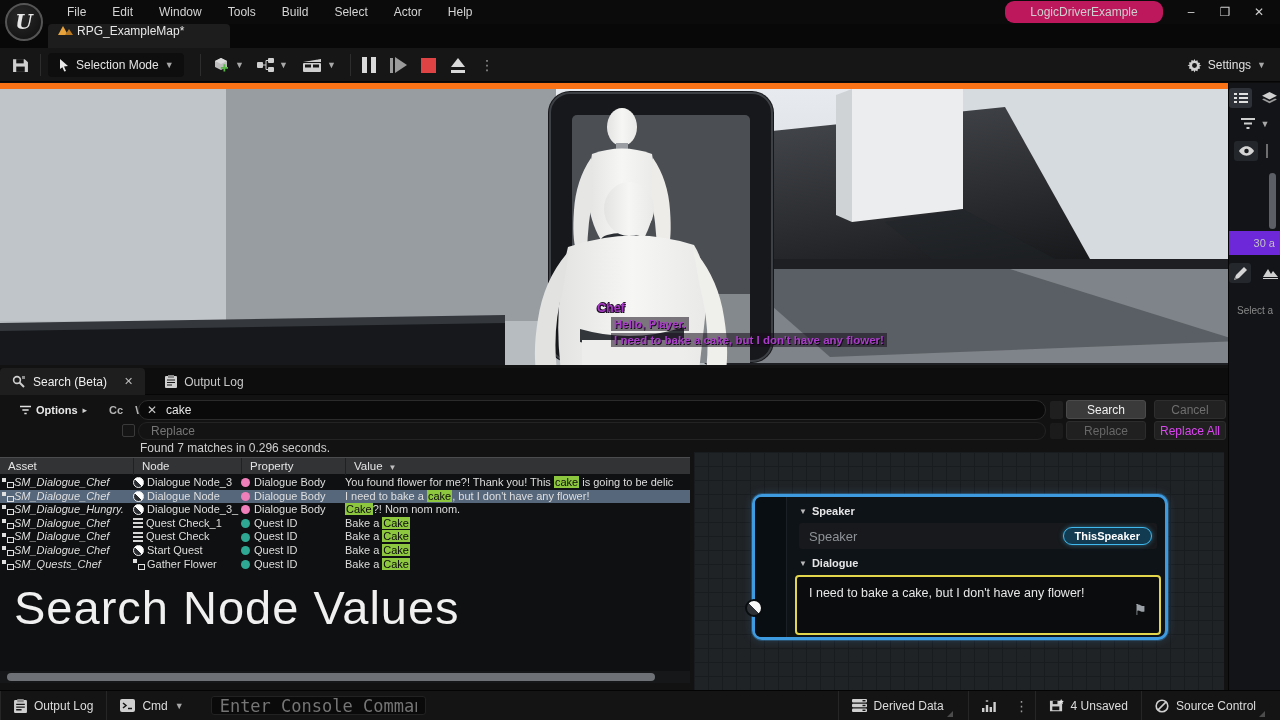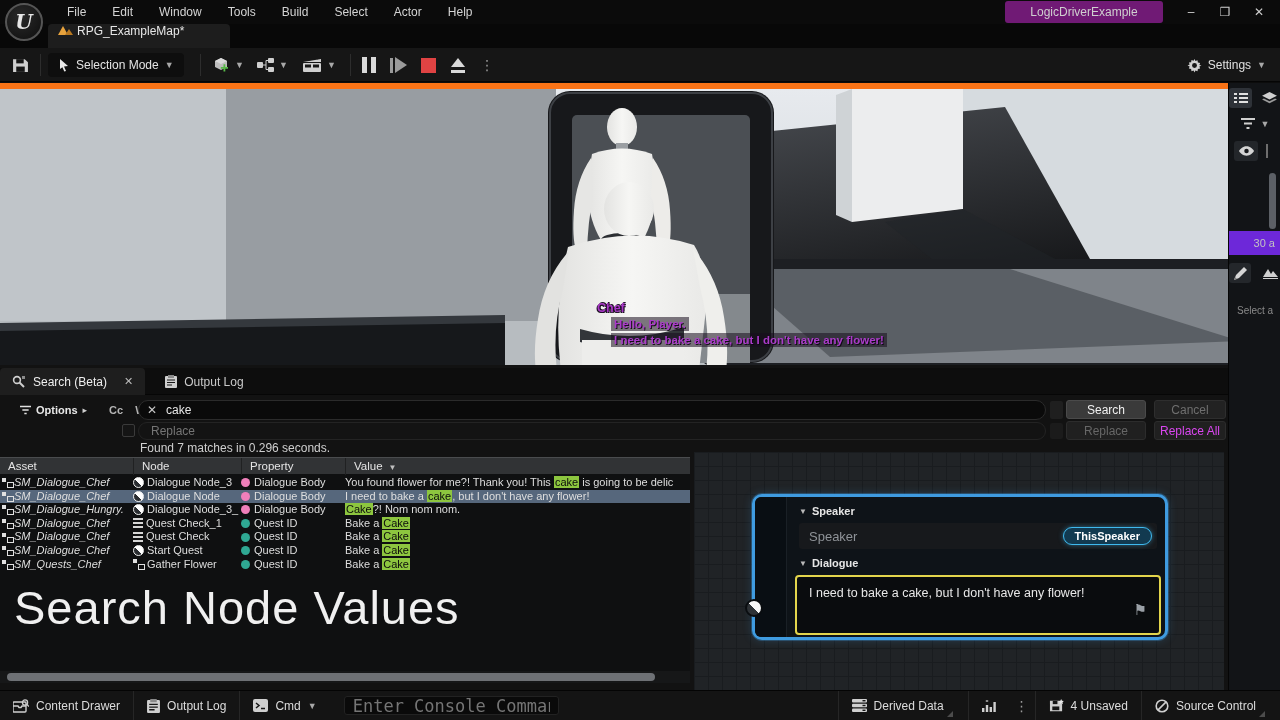--- a/index.html
+++ b/index.html
@@ -8,22 +8,22 @@
   #app { position:relative; width:1280px; height:720px; background:#0c0c0c; }
 
   
   #menubar { position:absolute; left:0; top:0; width:1280px; height:24px; background:#0b0b0b; }
   #logo { position:absolute; left:5px; top:3px; width:38px; height:38px; border-radius:50%;
           background:radial-gradient(circle at 40% 35%, #2a2a2a 0%, #161616 70%); border:2px solid #555;
           display:flex; align-items:center; justify-content:center; z-index:30;
           font-family:"DejaVu Serif", serif; font-style:italic; font-weight:bold; font-size:20px; color:#e8e8e8; }
   .menu-items { position:absolute; left:54px; top:0; height:24px; display:flex; align-items:center; gap:0; }
   .menu-item { padding:0 13px; font-size:12px; color:#d4d4d4; line-height:24px; cursor:default; }
-  #win-title { position:absolute; left:1005px; top:1px; width:158px; height:22px; background:#701a75;
-               border-radius:3px; text-align:center; line-height:22px; font-size:12px; color:#cfcfcf; }
+  #win-title { position:absolute; left:1005px; top:1px; width:158px; height:22px; background:#be185d;
+               border-radius:9px; text-align:center; line-height:22px; font-size:12px; color:#cfcfcf; }
   .win-controls { position:absolute; right:6px; top:0; height:24px; display:flex; align-items:center; gap:4px; }
   .win-btn { width:30px; height:22px; text-align:center; line-height:22px; color:#cfcfcf; font-size:12px; }
 
   
   #tabrow { position:absolute; left:0; top:24px; width:1280px; height:24px; background:#080808; }
   #level-tab { position:absolute; left:48px; top:0; width:182px; height:24px; background:#1d1d1d;
                display:flex; align-items:flex-start; gap:6px; padding-left:10px; font-size:12px; color:#e6e6e6;
                border-radius:4px 4px 0 0; }
   .chart-ico { width:13px; height:11px; display:inline-block; position:relative; }
   .chart-ico:before { content:""; position:absolute; left:0; bottom:0; width:0; height:0;
@@ -580,29 +580,20 @@
         </div>
         <div id="dialogue-box">
           <div>I need to bake a cake, but I don't have any flower!</div>
           <span id="flag">⚑</span>
         </div>
       </div>
     </div>
   </div>
 
   <div id="statusbar">
-    <div class="sb-item">
-      <svg width="16" height="14" viewBox="0 0 16 14">
-        <rect x="0" y="3" width="13" height="10" rx="1" fill="none" stroke="#cfcfcf" stroke-width="1.4"></rect>
-        <path d="M0 7 h5 l1 1.5 h2 l1-1.5 h4" stroke="#cfcfcf" fill="none" stroke-width="1.4"></path>
-        <circle cx="12" cy="3.5" r="2.6" fill="none" stroke="#cfcfcf" stroke-width="1.3"></circle>
-          <path d="M14 5.5 L16 7.5" stroke="#cfcfcf" stroke-width="1.5"></path>
-      </svg>
-      <span>Content Drawer</span>
-    </div>
     <div class="sb-sep"></div>
     <div class="sb-item">
       <svg width="13" height="14" viewBox="0 0 12 13">
         <rect x="0" y="1" width="12" height="12" rx="1" fill="#cfcfcf"></rect>
           <rect x="3" y="0" width="6" height="3" fill="#8a8a8a"></rect>
         <path d="M2 5h8M2 7.5h8M2 10h5" stroke="#161616" stroke-width="1.2"></path>
       </svg>
       <span>Output Log</span>
     </div>
     <div class="sb-sep"></div>

